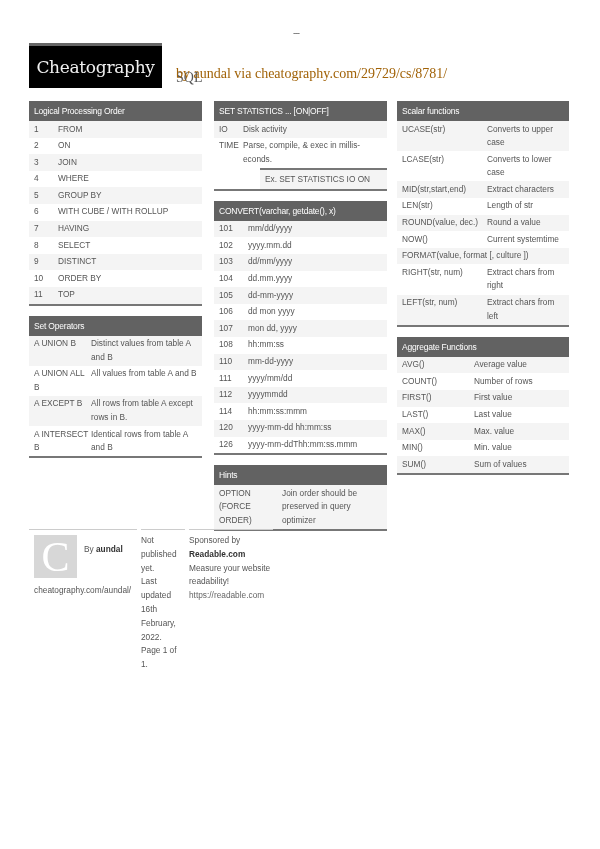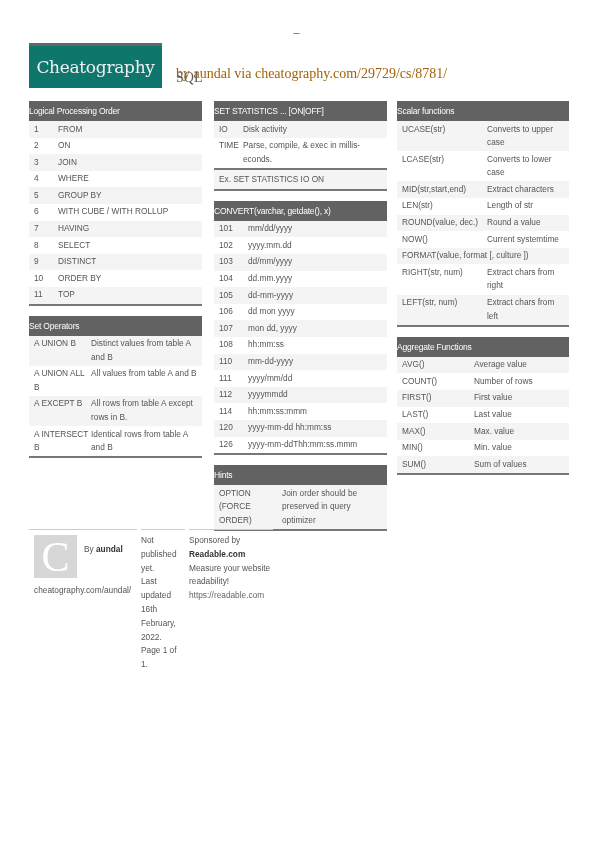--- a/index.html
+++ b/index.html
@@ -1,49 +1,49 @@
 <!DOCTYPE html>
 <html><head>
   <meta charset="utf-8">
   <style>
     * { box-sizing: border-box; margin: 0; padding: 0; }
     html, body { width: 600px; height: 849px; background: #ffffff; overflow: hidden; }
     body { position: relative; font-family: "Liberation Sans", sans-serif; color: #444; }
 
     .page-mark { position: absolute; top: 28px; left: 293px; font-size: 9px; color: #555; letter-spacing: -1px; }
 
-    .logo { position: absolute; left: 29px; top: 43px; width: 133px; height: 45px; background: #0f766e; border-top: 3px solid #666; display: flex; align-items: center; justify-content: center; }
+    .logo { position: absolute; left: 29px; top: 43px; width: 133px; height: 45px; background: #000000; border-top: 3px solid #666; display: flex; align-items: center; justify-content: center; }
     .logo span { font-family: "DejaVu Serif", "Liberation Serif", serif; color: #f0f0f0; font-size: 17px; letter-spacing: -0.3px; }
 
     .doc-title { position: absolute; left: 176px; top: 50px; font-family: "Liberation Serif", serif; font-size: 14px; color: #555; margin-top: 20px; }
     .doc-byline { position: absolute; left: 176px; top: 66px; font-family: "Liberation Serif", serif; font-size: 14px; color: #a16207; }
 
     .col { position: absolute; top: 101px; width: 173px; }
     .col1 { left: 29px; }
     .col2 { left: 214px; }
     .col3 { left: 397px; width: 172px; }
 
     .block { margin-bottom: 10px; border-bottom: 2px solid #777; }
-    .block-header { background: #626262; color: #fff; font-size: 8.5px; height: 20px; line-height: 20px; letter-spacing: -0.2px; }
+    .block-header { background: #626262; color: #fff; font-size: 8.5px; height: 20px; line-height: 20px; padding-left: 5px; letter-spacing: -0.2px; }
     .row { display: flex; font-size: 8.3px; line-height: 13.6px; padding: 1.5px 4px 1.5px 5px; color: #555; }
     .row:nth-child(odd) { background: #f4f4f4; }
     .row:nth-child(even) { background: #ffffff; }
     .row .k { flex: 0 0 auto; }
     .row .v { flex: 1 1 auto; }
     .row.full .k { flex: 1 1 auto; }
 
     .lpo .k { width: 24px; }
     .setops .k { width: 57px; }
     .stats .k { width: 24px; }
     .convert .k { width: 29px; }
     .hints .k { width: 63px; }
     .scalar .k { width: 85px; }
     .agg .k { width: 72px; }
 
-    .stats-note { font-size: 8.3px; line-height: 13px; padding: 3px 5px; color: #555; border-top: 2px solid #777; background: #f4f4f4; }
+    .stats-note { font-size: 8.3px; line-height: 13px; padding: 3px 5px; color: #555; border-top: 2px solid #777; background: #f4f4f4; margin-left: 46px; }
 
     .footer { position: absolute; top: 529px; left: 29px; font-size: 8.3px; line-height: 13.8px; color: #555; }
     .footer .fcol { position: absolute; top: 0; border-top: 1px solid #ccc; padding-top: 4px; }
     .f1 { left: 0; width: 108px; height: 70px; }
     .f2 { left: 112px; width: 44px; }
     .f3 { left: 160px; width: 84px; }
     .avatar { position: absolute; left: 5px; top: 5px; width: 43px; height: 43px; background: #d7d7d7; display: flex; align-items: center; justify-content: center; }
     .avatar span { font-family: "Liberation Serif", serif; color: #fff; font-size: 42px; line-height: 1; }
     .by-author { position: absolute; left: 55px; top: 13px; white-space: nowrap; }
     .by-author b { color: #333; }

